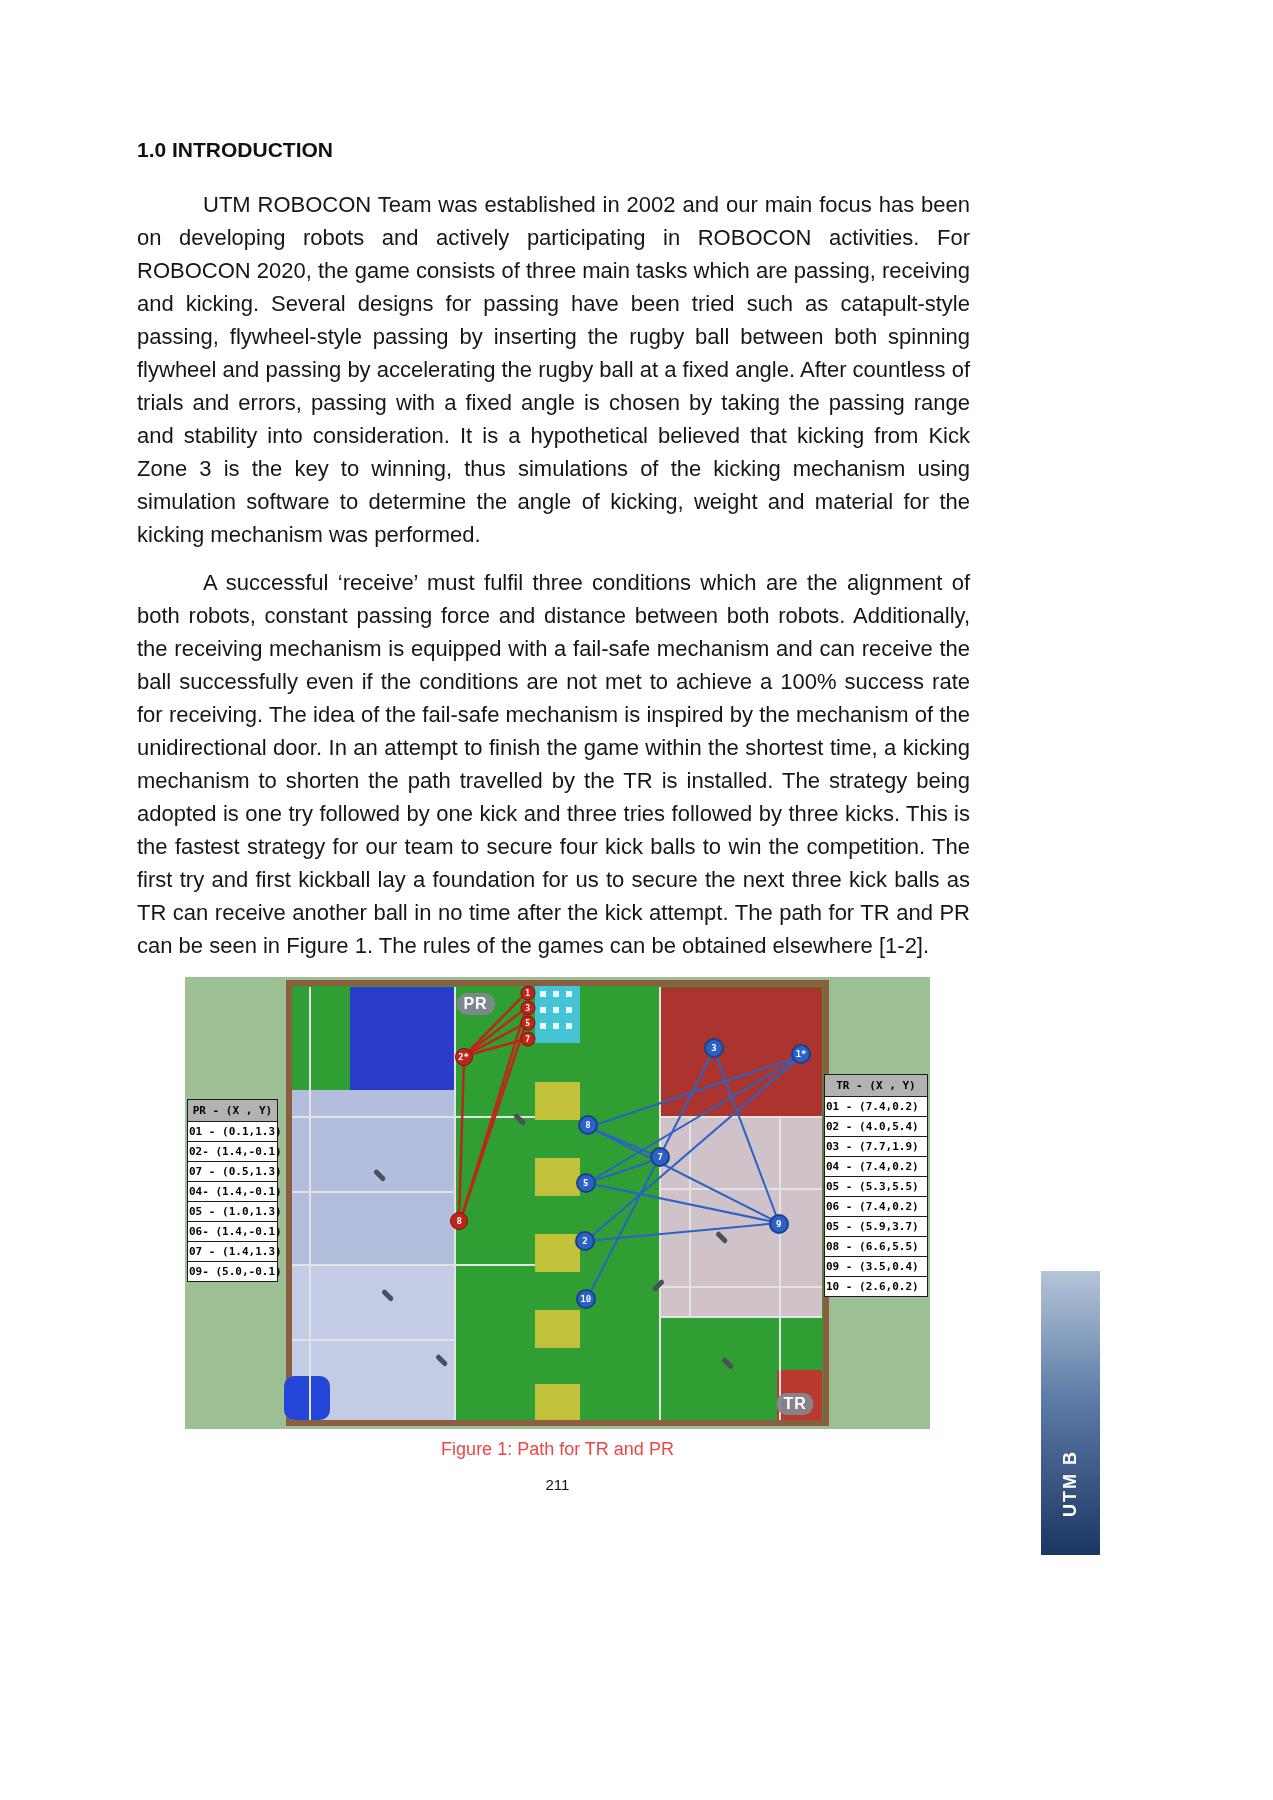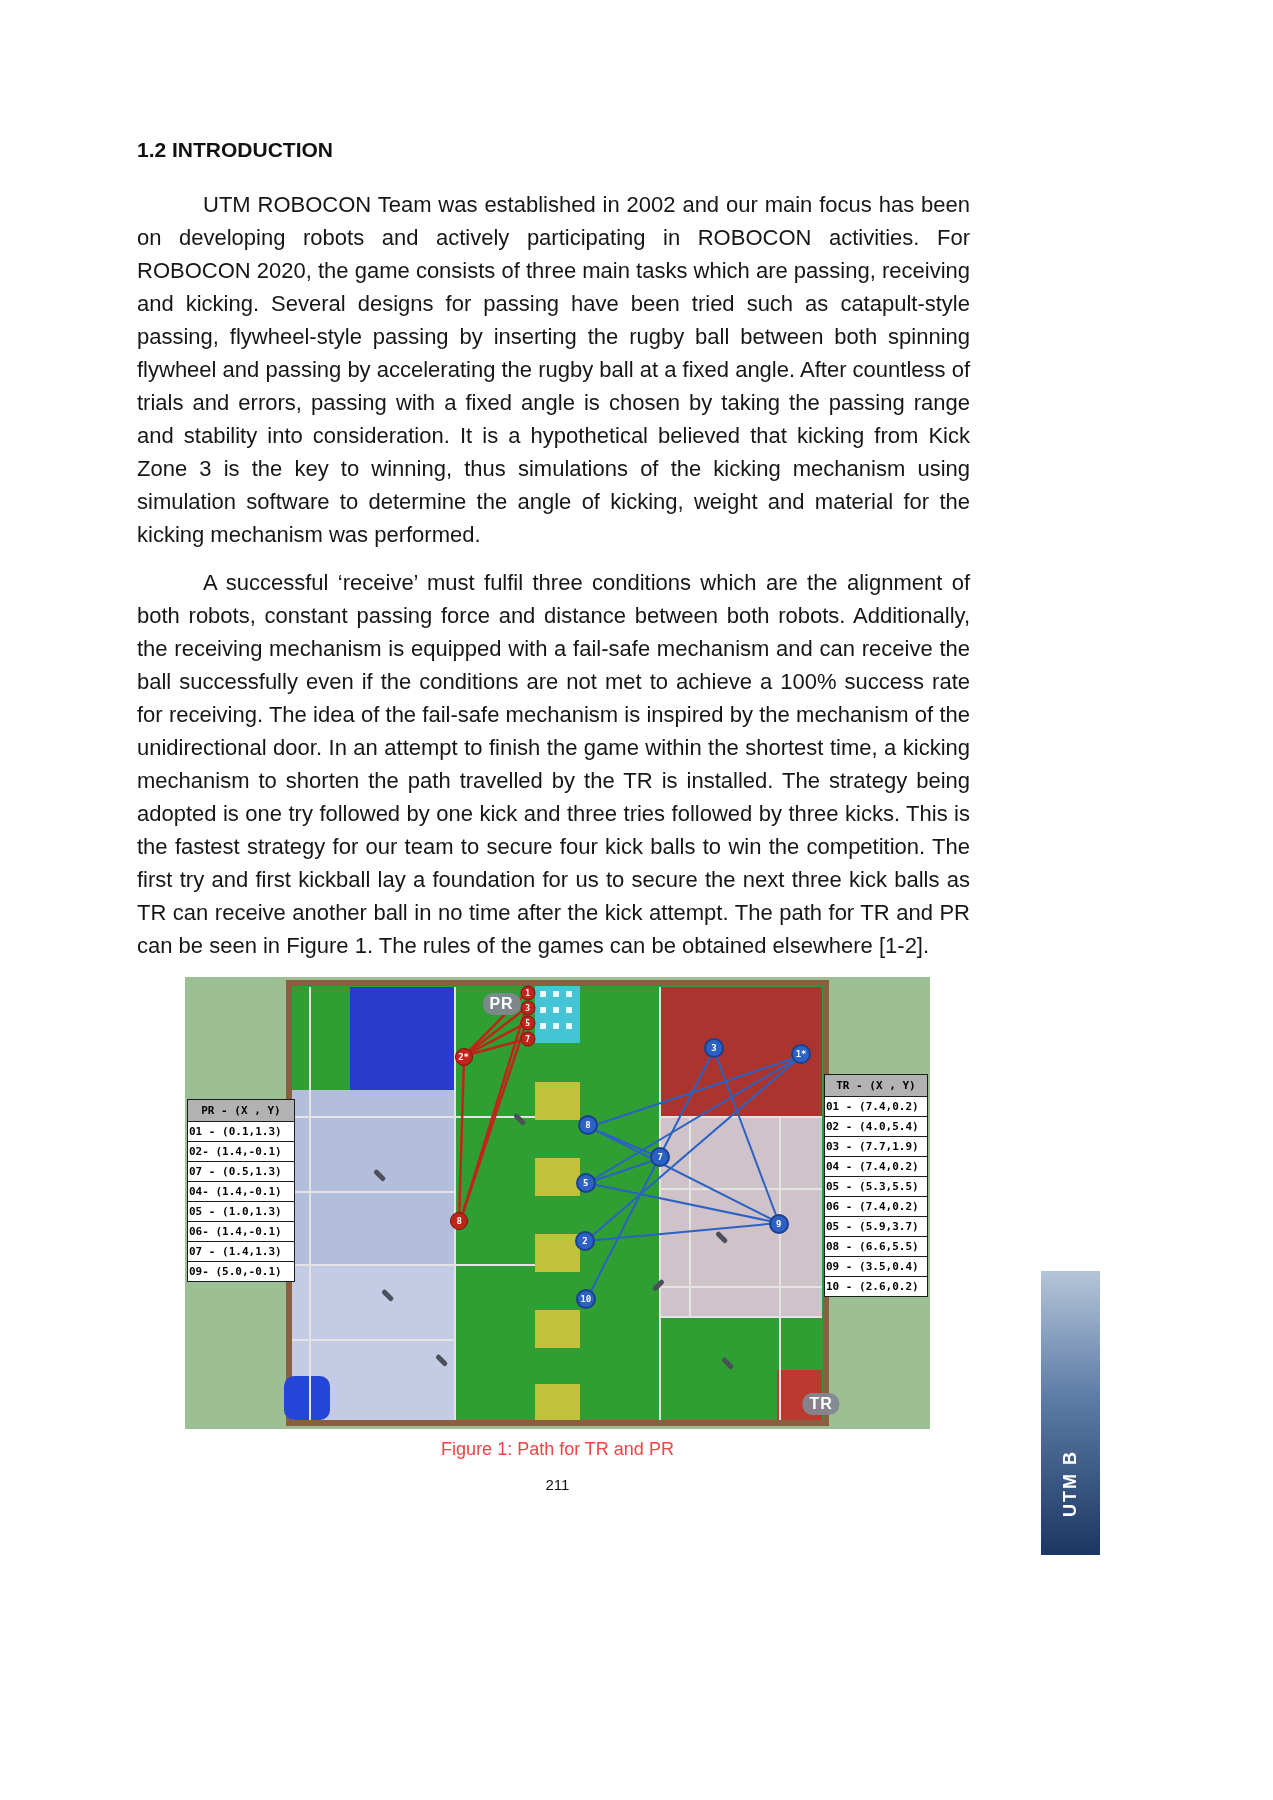--- a/index.html
+++ b/index.html
@@ -33,34 +33,33 @@
     font-family:"DejaVu Sans Mono", monospace;font-weight:bold;z-index:4;
   }
   .m-red{background:var(--c-red);width:16px;height:16px;font-size:9px;border:1px solid #7a130c;}
   .m-sm{width:13px;height:13px;font-size:8px;}
   .m-blue{background:#2b62c4;width:16px;height:16px;font-size:9px;border:2px solid #1a3f8f;}
   .badge{
     position:absolute;transform:translate(-50%,-50%);
     background:rgba(130,136,146,0.92);color:#fff;font-weight:bold;font-size:16px;
     padding:2px 7px;border-radius:10px;z-index:5;letter-spacing:1px;
     font-family:"Liberation Sans", sans-serif;
-    margin-left:26px;
   }
   .coord-table{
     position:absolute;z-index:6;font-family:"DejaVu Sans Mono", monospace;
     font-size:11px;font-weight:bold;color:#000;
   }
   .coord-table .tbl-head{
     background:#b2b2b2;border:1px solid #1c1c1c;padding:4px 3px;text-align:center;
   }
   .coord-table .tbl-row{
     background:#ffffff;border:1px solid #1c1c1c;border-top:none;padding:3px 1px;
     white-space:nowrap;
   }
-  #pr-table{left:2px;top:27%;width:108px;}
+  #pr-table{left:2px;top:27%;width:91px;}
   #tr-table{right:2px;top:21.5%;width:104px;}
   .figure-caption{
     width:745px;margin:10px 0 0 48px;text-align:center;font-size:18px;color:#ef4444;
   }
   .page-number{
     width:745px;margin:16px 0 0 48px;text-align:center;font-size:15px;color:#111;
   }
   
   .side-tab{
     position:absolute;left:1041px;top:1271px;width:59px;height:284px;
@@ -71,21 +70,21 @@
   .side-tab span{
     writing-mode:vertical-rl;transform:rotate(180deg);
     color:#ffffff;font-weight:bold;font-size:18px;letter-spacing:2px;
   }
 </style>
 </head>
 <body>
 
 <div class="content">
 
-  <h1 class="section-heading">1.2 INTRODUCTION</h1>
+  <h1 class="section-heading">1.0 INTRODUCTION</h1>
 
   <p class="body-para">UTM ROBOCON Team was established in 2002 and our main focus has been on developing robots and actively participating in ROBOCON activities. For ROBOCON 2020, the game consists of three main tasks which are passing, receiving and kicking. Several designs for passing have been tried such as catapult-style passing, flywheel-style passing by inserting the rugby ball between both spinning flywheel and passing by accelerating the rugby ball at a fixed angle. After countless of trials and errors, passing with a fixed angle is chosen by taking the passing range and stability into consideration. It is a hypothetical believed that kicking from Kick Zone 3 is the key to winning, thus simulations of the kicking mechanism using simulation software to determine the angle of kicking, weight and material for the kicking mechanism was performed.</p>
 
   <p class="body-para">A successful ‘receive’ must fulfil three conditions which are the alignment of both robots, constant passing force and distance between both robots. Additionally, the receiving mechanism is equipped with a fail-safe mechanism and can receive the ball successfully even if the conditions are not met to achieve a 100% success rate for receiving. The idea of the fail-safe mechanism is inspired by the mechanism of the unidirectional door. In an attempt to finish the game within the shortest time, a kicking mechanism to shorten the path travelled by the TR is installed. The strategy being adopted is one try followed by one kick and three tries followed by three kicks. This is the fastest strategy for our team to secure four kick balls to win the competition. The first try and first kickball lay a foundation for us to secure the next three kick balls as TR can receive another ball in no time after the kick attempt. The path for TR and PR can be seen in Figure 1. The rules of the games can be obtained elsewhere [1-2].</p>
 
   <div class="figure-wrap">
     <svg width="745" height="452" viewBox="0 0 745 452" aria-hidden="true">
 
       <rect x="0" y="0" width="745" height="452" fill="#9dbf94"></rect>
 

